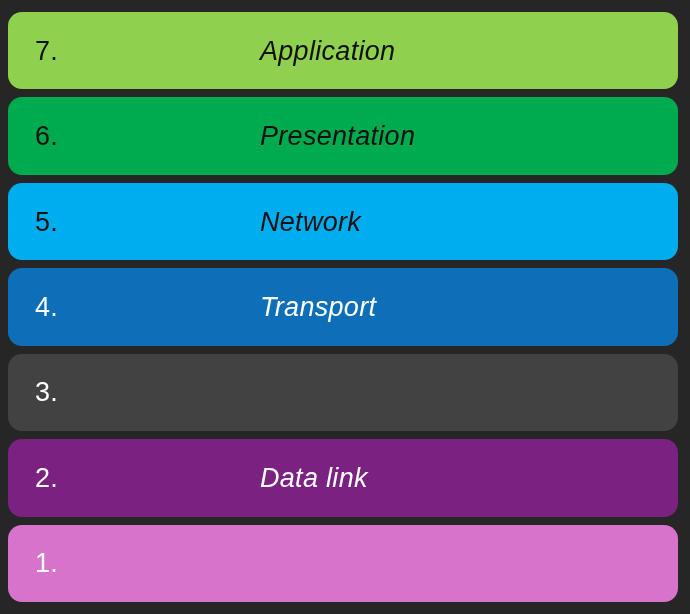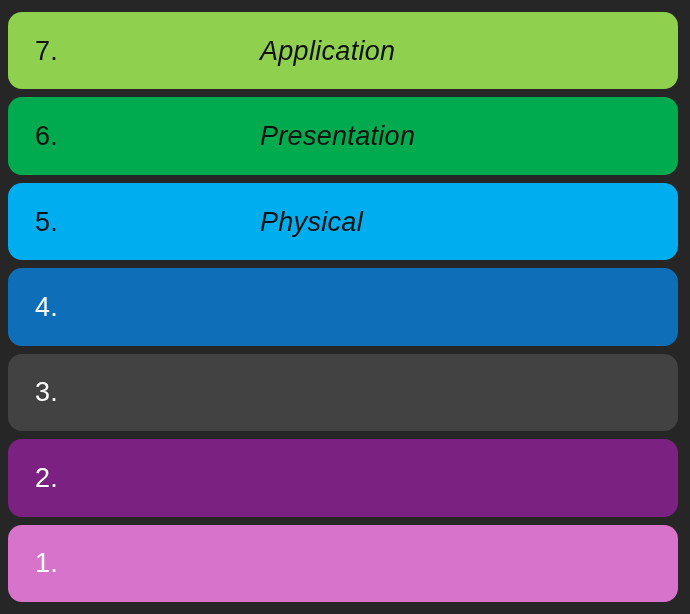--- a/index.html
+++ b/index.html
@@ -54,31 +54,33 @@
     <span class="layer-label">Application</span>
   </div>
 
   <div class="layer" style="background: rgb(0, 171, 80); color: rgb(17, 17, 17);">
     <span class="layer-number">6.</span>
     <span class="layer-label">Presentation</span>
   </div>
 
   <div class="layer" style="background: rgb(0, 174, 239); color: rgb(17, 17, 17);">
     <span class="layer-number">5.</span>
-    <span class="layer-label">Physical</span>
+    <span class="layer-label">Network</span>
   </div>
 
   <div class="layer" style="background: rgb(14, 111, 184); color: rgb(255, 255, 255);">
     <span class="layer-number">4.</span>
+    <span class="layer-label">Transport</span>
   </div>
 
   <div class="layer" style="background: rgb(66, 66, 66); color: rgb(255, 255, 255);">
     <span class="layer-number">3.</span>
   </div>
 
   <div class="layer" style="background: rgb(123, 33, 130); color: rgb(255, 255, 255);">
     <span class="layer-number">2.</span>
+    <span class="layer-label">Data link</span>
   </div>
 
   <div class="layer" style="background: rgb(216, 115, 203); color: rgb(255, 255, 255);">
     <span class="layer-number">1.</span>
   </div>
 </div>
 
 </body></html>

